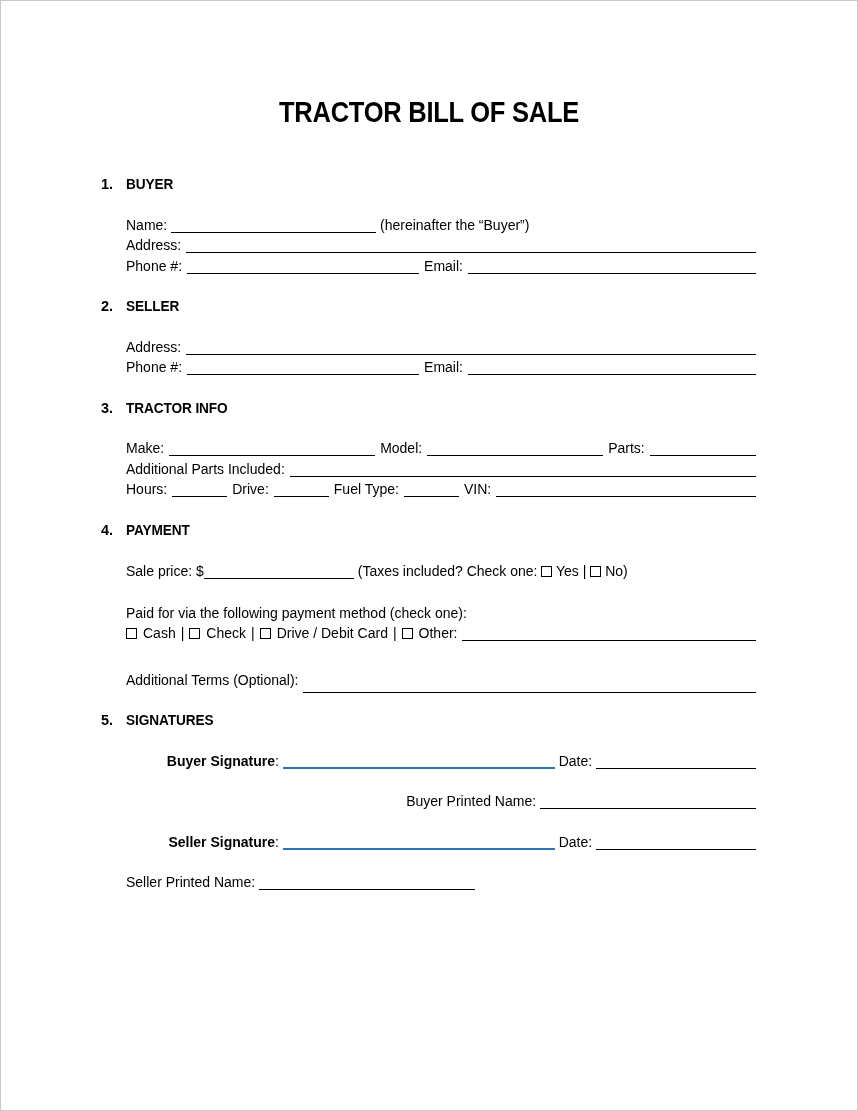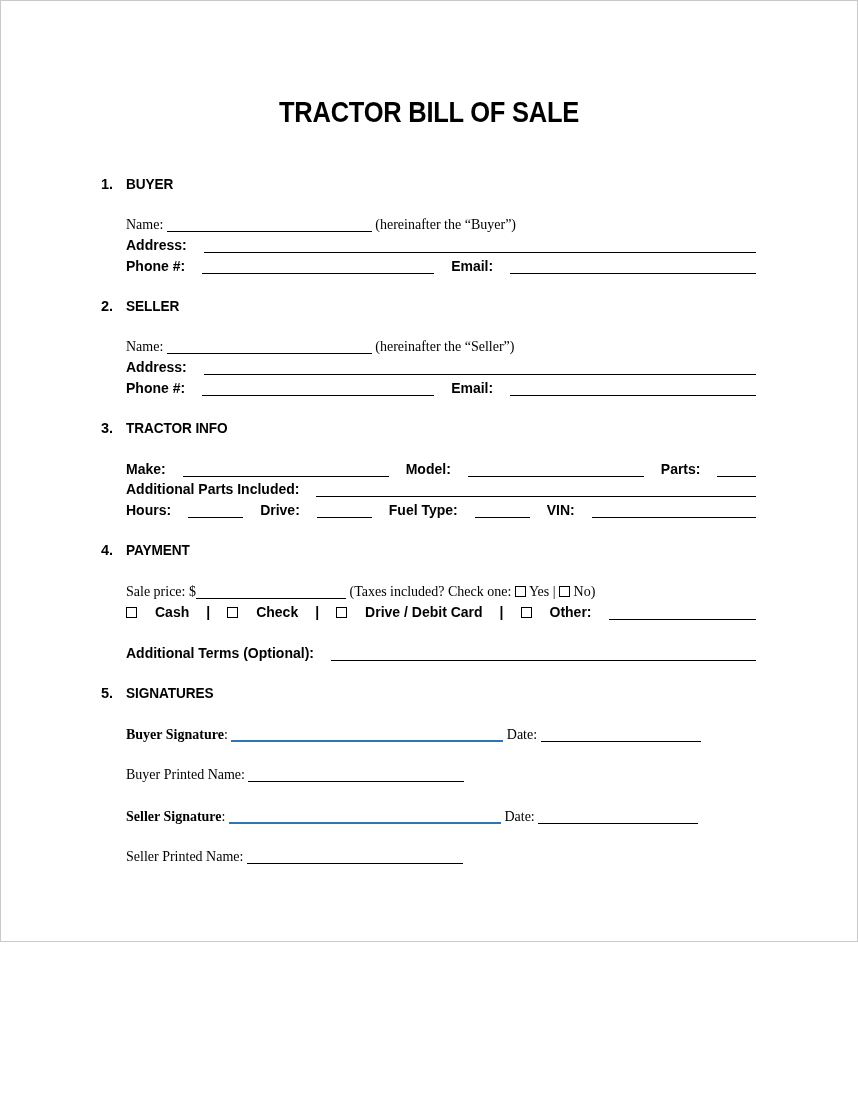--- a/index.html
+++ b/index.html
@@ -1,18 +1,18 @@
 <!DOCTYPE html>
 <html><head>
 <meta charset="utf-8">
 <style>
   html, body { margin: 0; padding: 0; background: #ffffff; }
   .page {
     width: 858px;
-    height: 942px;
+    height: 1111px;
     box-sizing: border-box;
     border: 1px solid #c9c9c9;
     background: #ffffff;
     font-family: "Liberation Sans", sans-serif;
     font-size: 14px;
     color: #000000;
     position: relative;
     overflow: hidden;
   }
   .doc-title {
@@ -32,22 +32,22 @@
     margin-top: 20px;
     margin-bottom: 20px;
     font-weight: 700;
     font-size: 14.5px;
     line-height: 20.5px;
   }
   .sec-head.first { margin-top: 45px; }
   .sec-num { display: inline-block; width: 25px; }
   .sec-title { display: inline-block; transform: scaleX(0.94); transform-origin: left center; letter-spacing: -0.1px; }
   .sec-body { margin-left: 25px; }
-  .row { line-height: 20.5px; white-space: nowrap; font-family: Liberation Serif, serif; }
-  .frow { display: flex; align-items: baseline; gap: 17px; line-height: 20.5px; font-weight: bold; }
+  .row { line-height: 20.5px; white-space: nowrap; }
+  .frow { display: flex; align-items: baseline; gap: 5px; line-height: 20.5px; }
   .frow > span { white-space: pre; }
   .blank {
     display: inline-block;
     height: 12px;
     border-bottom: 1.4px solid #000000;
     transform: translateY(3px);
   }
   .blank.grow { flex: 1 1 auto; }
   .blank.sig {
     border-bottom: 2px solid #2e75b6;
@@ -67,23 +67,23 @@
     display: inline-block;
     width: 11px;
     height: 11px;
     border: 1.3px solid #000000;
     box-sizing: border-box;
     vertical-align: -1px;
     background: #ffffff;
   }
   .frow .cb { transform: translateY(1px); margin-right: 1px; }
   .gap21 { margin-top: 21px; }
-  .gap20 { margin-top: 20px; }
+  .gap20 { margin-top: 26px; align-items: flex-end; }
   .bold { font-weight: 700; }
-  .sigrow { margin-bottom: 20px; }
+  .sigrow { margin-bottom: 20px; text-align: right; }
 </style>
 </head>
 <body>
 
 <div class="page">
 
   <div class="doc-title">TRACTOR BILL OF SALE</div>
 
   <div class="section">
     <div class="sec-head first">
@@ -108,25 +108,20 @@
       </div>
     </div>
   </div>
 
   <div class="section">
     <div class="sec-head">
       <span class="sec-num">2.</span>
       <span class="sec-title">SELLER</span>
     </div>
     <div class="sec-body">
-      <div class="row">
-        <span>Name:</span>
-        <span class="blank w205"></span>
-        <span>(hereinafter the “Seller”)</span>
-      </div>
       <div class="frow">
         <span>Address:</span>
         <span class="blank grow"></span>
       </div>
       <div class="frow">
         <span>Phone #:</span>
         <span class="blank w232"></span>
         <span>Email:</span>
         <span class="blank grow"></span>
       </div>
@@ -172,20 +167,23 @@
     <div class="sec-body">
       <div class="row gap21">
         <span>Sale price: $</span><span class="blank w150"></span>
         <span>(Taxes included? Check one:</span>
         <span class="cb"></span>
         <span>Yes</span>
         <span>|</span>
         <span class="cb"></span>
         <span>No</span><span>)</span>
       </div>
+      <div class="row gap21">
+        <span>Paid for via the following payment method (check one):</span>
+      </div>
       <div class="frow">
         <span class="cb"></span>
         <span>Cash</span>
         <span>|</span>
         <span class="cb"></span>
         <span>Check</span>
         <span>|</span>
         <span class="cb"></span>
         <span>Drive / Debit Card</span>
         <span>|</span>

